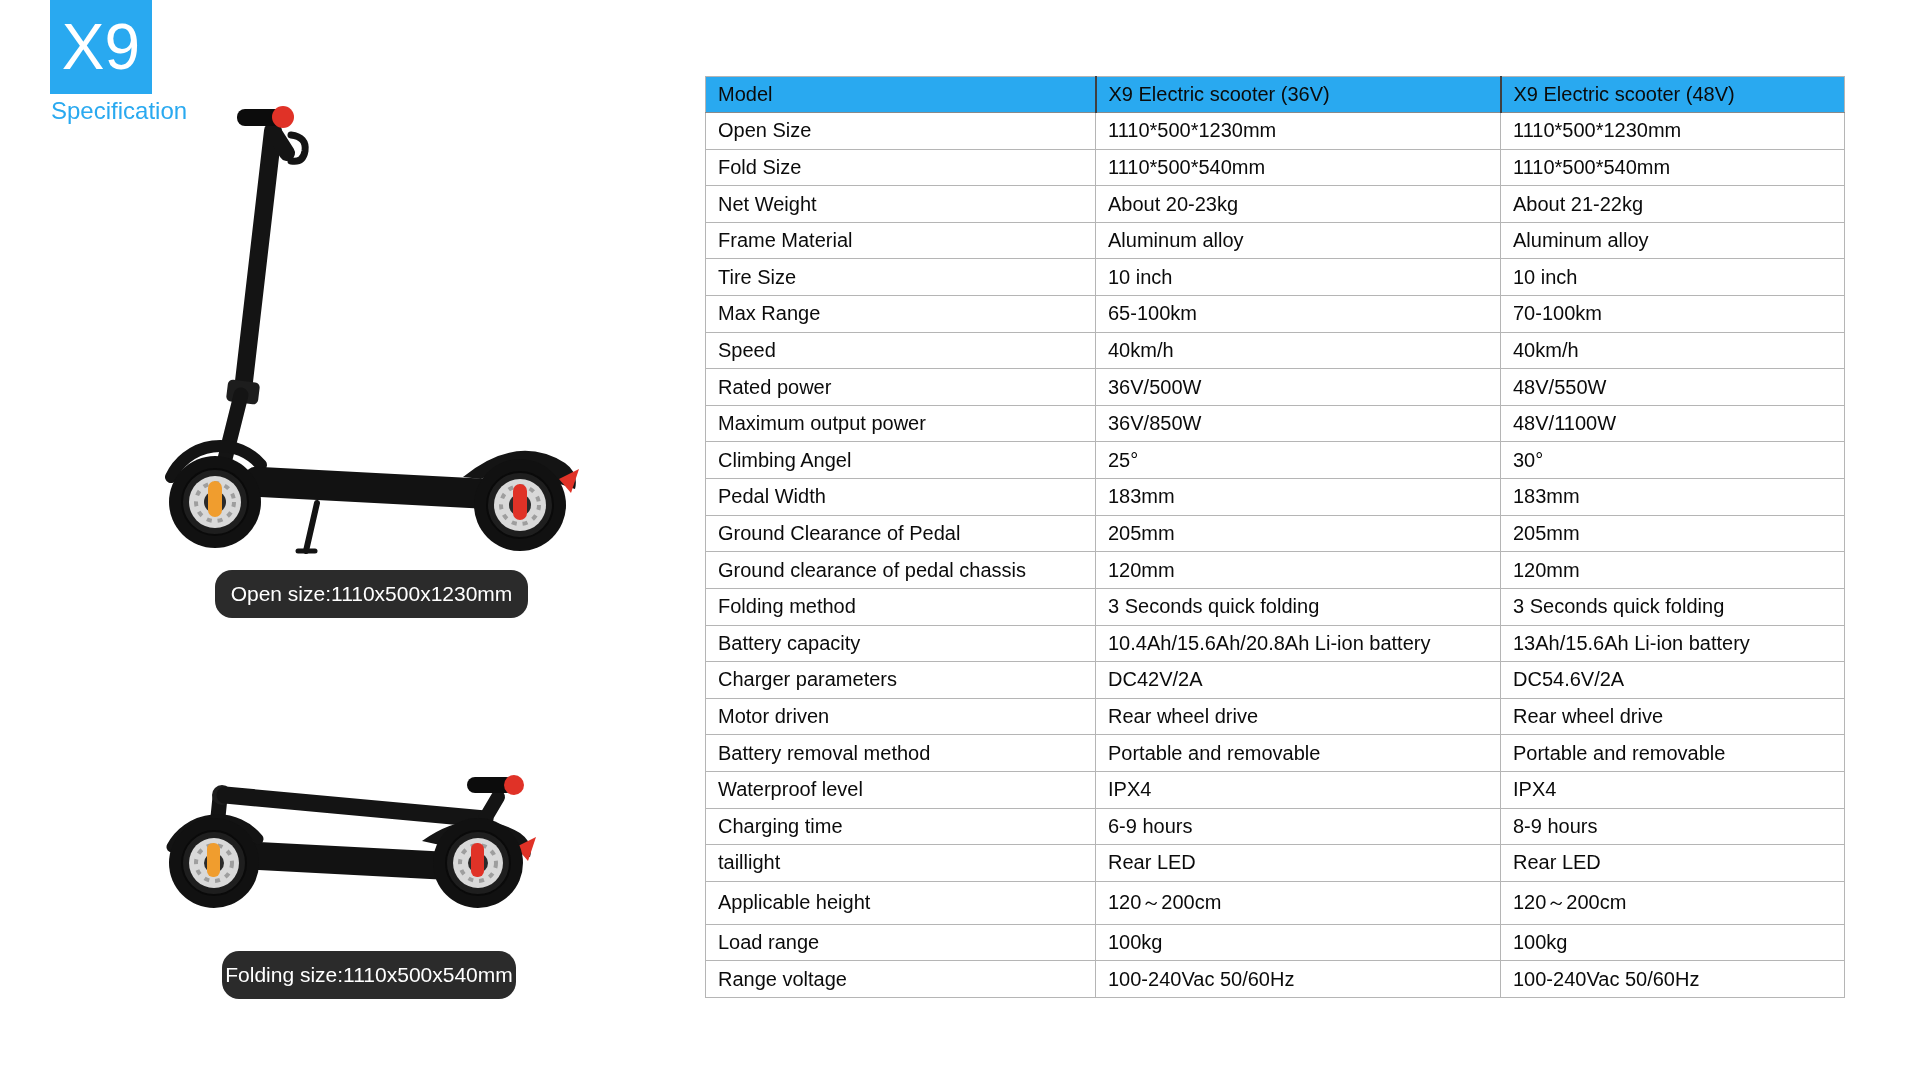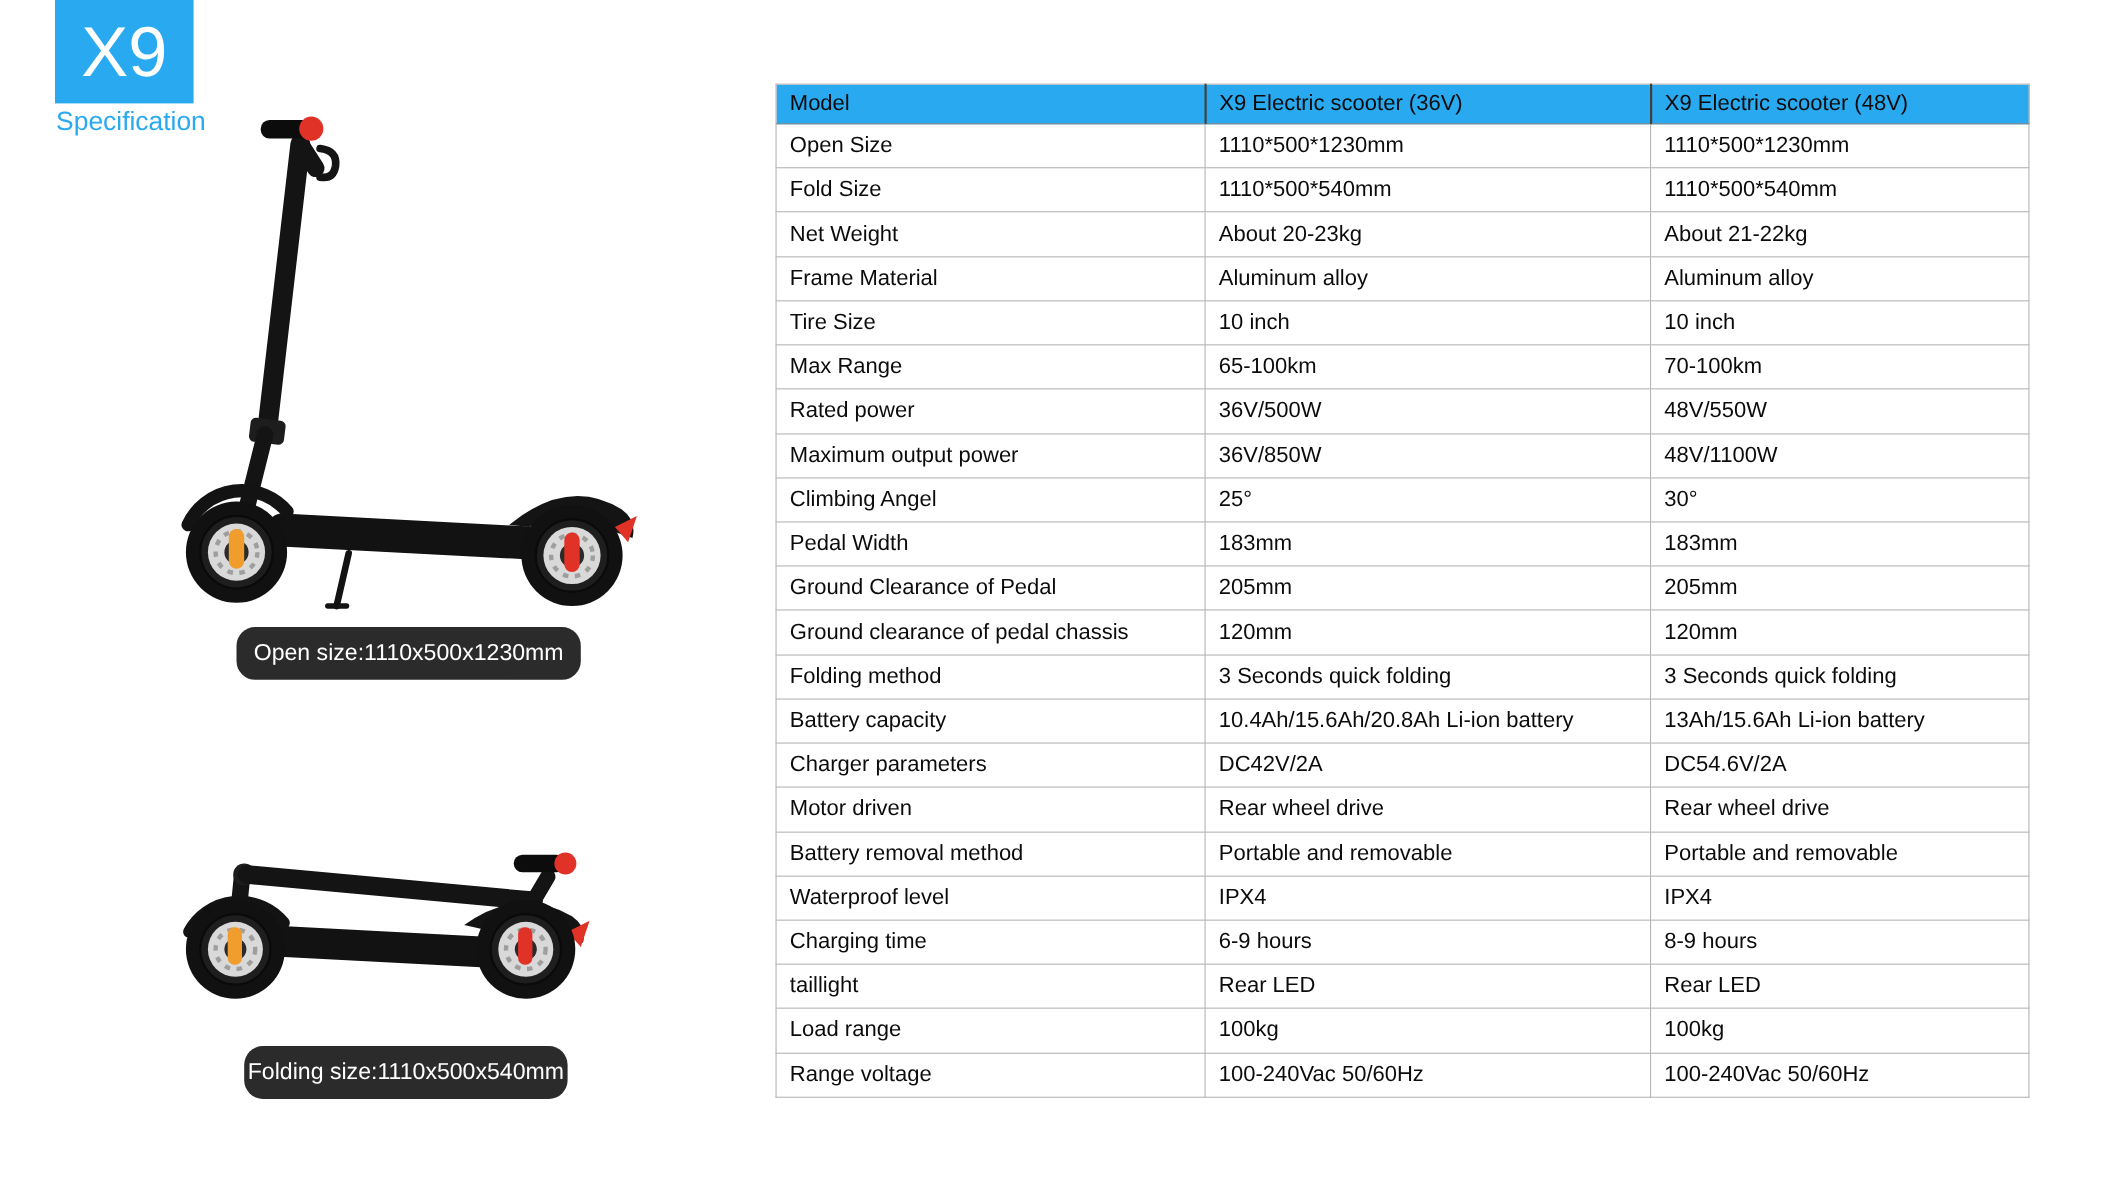--- a/index.html
+++ b/index.html
@@ -8,21 +8,21 @@
     --scooter-red:#e03227;
     --scooter-orange:#f09d2e;
     --border-gray:#b5b5b5;
   }
   *{box-sizing:border-box;margin:0;padding:0;}
   html,body{background:#ffffff;}
   body{font-family:"Liberation Sans","DejaVu Sans",sans-serif;}
   .page{position:relative;width:1920px;height:1080px;background:#ffffff;overflow:hidden;}
 
   
-  .logo-square{position:absolute;left:50px;top:0;width:126px;height:94px;background:var(--accent-blue);
+  .logo-square{position:absolute;left:50px;top:0;width:102px;height:94px;background:var(--accent-blue);
     display:flex;align-items:center;justify-content:center;}
   .logo-square span{color:#ffffff;font-size:64px;line-height:1;}
   .logo-subtitle{position:absolute;left:51px;top:97px;color:var(--accent-blue);font-size:24px;}
 
   
   .scooter-open{position:absolute;left:155px;top:95px;width:470px;height:470px;}
   .scooter-folded{position:absolute;left:140px;top:735px;width:470px;height:215px;}
 
   
   .pill{position:absolute;height:48px;background:var(--pill-bg);border-radius:17px;color:#ffffff;
@@ -193,20 +193,25 @@
             <td>Tire Size</td>
             <td>10 inch</td>
             <td>10 inch</td>
           </tr>
           <tr>
             <td>Max Range</td>
             <td>65-100km</td>
             <td>70-100km</td>
           </tr>
           <tr>
+            <td>Speed</td>
+            <td>40km/h</td>
+            <td>40km/h</td>
+          </tr>
+          <tr>
             <td>Rated power</td>
             <td>36V/500W</td>
             <td>48V/550W</td>
           </tr>
           <tr>
             <td>Maximum output power</td>
             <td>36V/850W</td>
             <td>48V/1100W</td>
           </tr>
           <tr>
@@ -263,20 +268,25 @@
             <td>Charging time</td>
             <td>6-9 hours</td>
             <td>8-9 hours</td>
           </tr>
           <tr>
             <td>taillight</td>
             <td>Rear LED</td>
             <td>Rear LED</td>
           </tr>
           <tr>
+            <td>Applicable height</td>
+            <td>120～200cm</td>
+            <td>120～200cm</td>
+          </tr>
+          <tr>
             <td>Load range</td>
             <td>100kg</td>
             <td>100kg</td>
           </tr>
           <tr>
             <td>Range voltage</td>
             <td>100-240Vac 50/60Hz</td>
             <td>100-240Vac 50/60Hz</td>
           </tr>
         </tbody>

